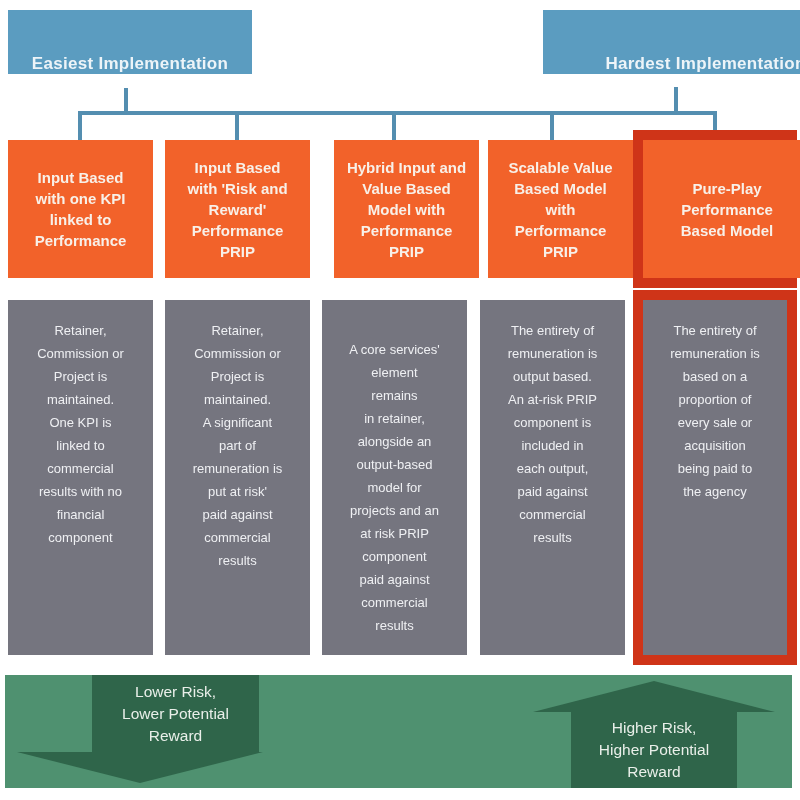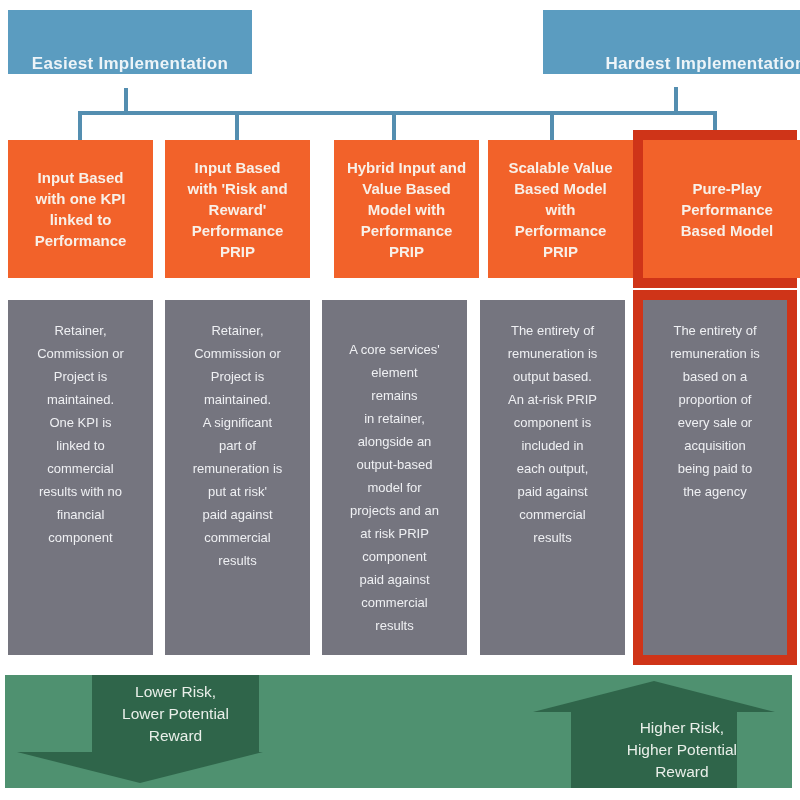--- a/index.html
+++ b/index.html
@@ -41,21 +41,21 @@
   .banner{
     position:absolute;left:5px;top:675px;width:787px;height:113px;
     background:var(--green_light);
   }
   .stem{
     position:absolute;background:var(--green_dark);
     display:flex;align-items:center;justify-content:center;text-align:center;
     color:#e9efe9;font-size:15.5px;line-height:22px;white-space:pre-line;
   }
   .stem.down{left:55px;top:0;width:167px;height:77px;margin-left:32px;}
-  .stem.up{left:566px;top:37px;width:166px;height:76px;justify-content:flex-end;}
+  .stem.up{left:566px;top:37px;width:166px;height:76px;}
   .tri{position:absolute;width:0;height:0;}
   .tri.down{
     left:12px;top:77px;
     border-left:123px solid transparent;border-right:123px solid transparent;
     border-top:31px solid var(--green_dark);
   }
   .tri.up{
     left:528px;top:6px;
     border-left:121px solid transparent;border-right:121px solid transparent;
     border-bottom:31px solid var(--green_dark);

